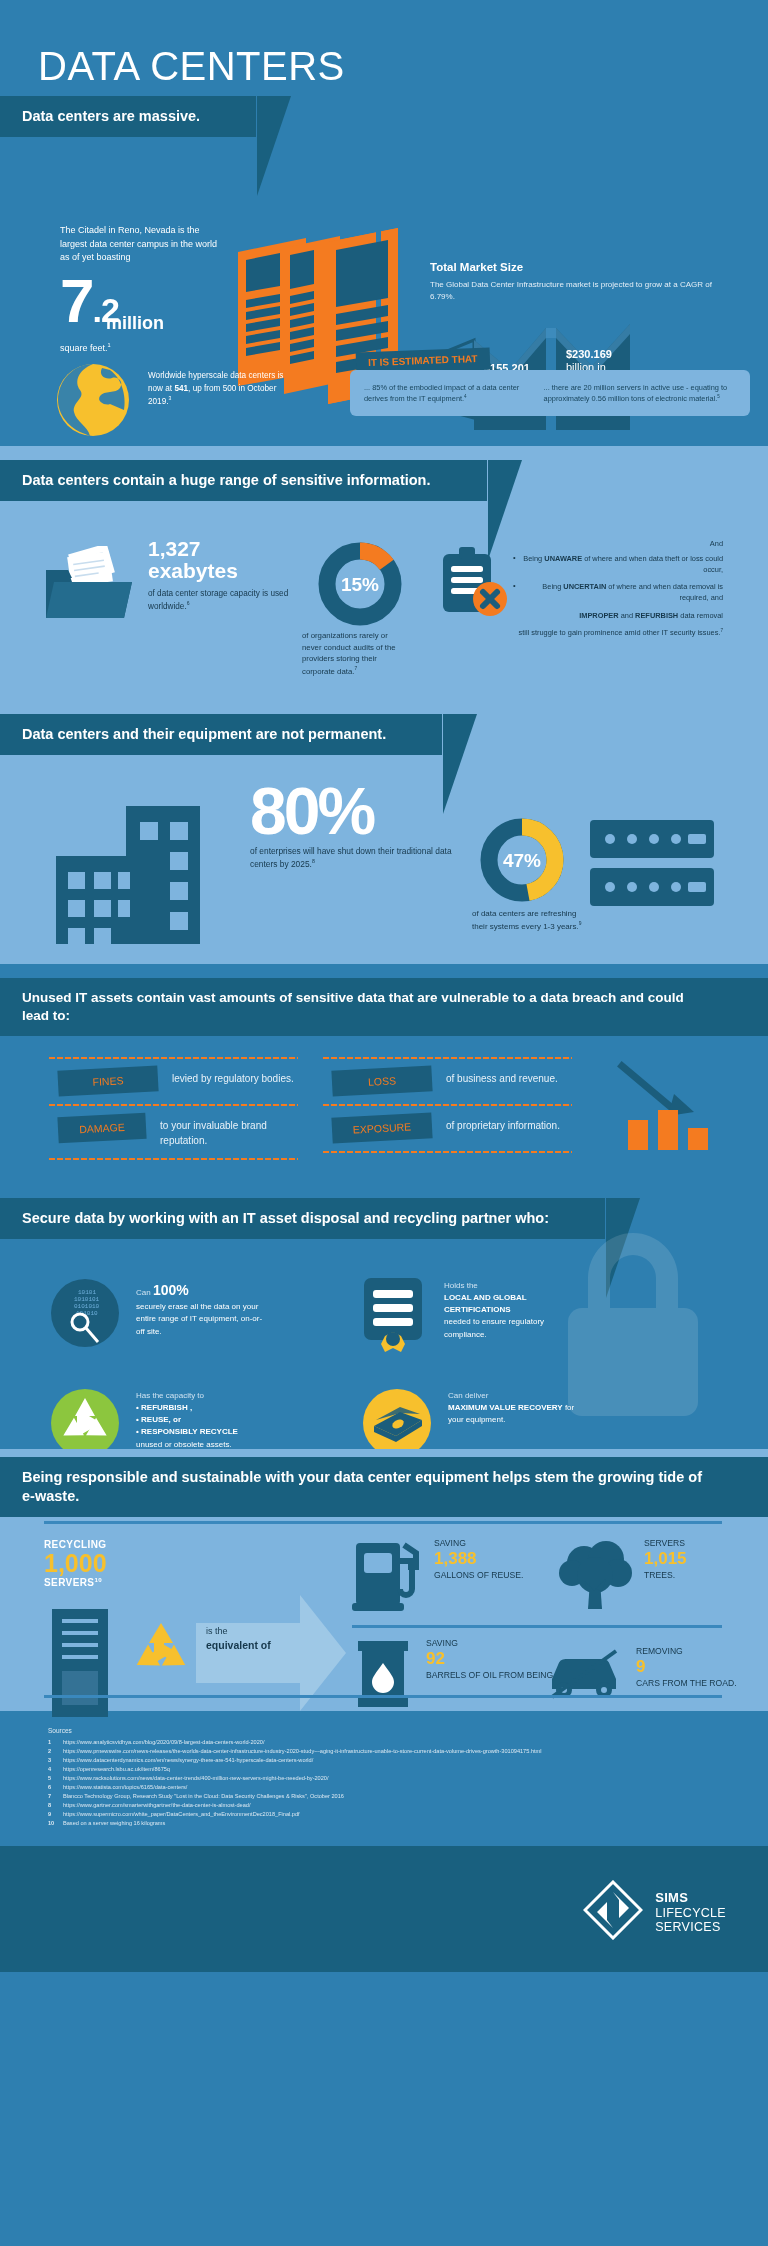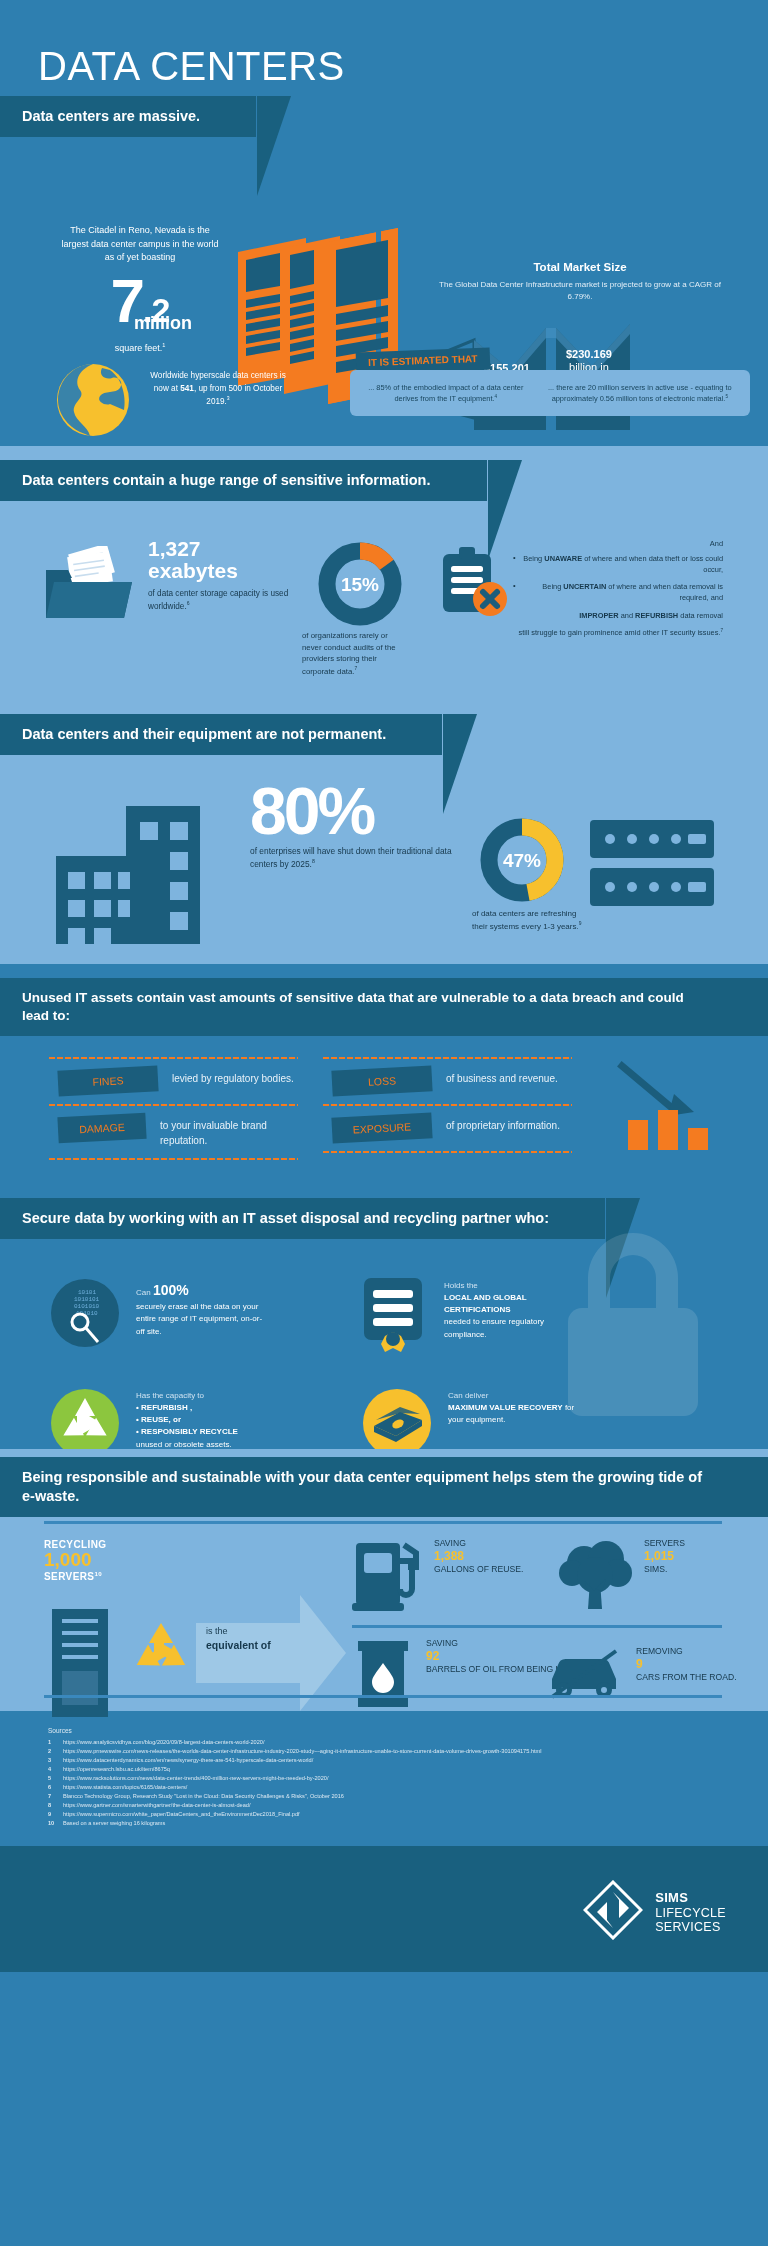--- a/index.html
+++ b/index.html
@@ -47,21 +47,21 @@
   .main-title {
     color: #ffffff;
     font-size: 40px;
     font-weight: 400;
     letter-spacing: 0.5px;
     padding: 44px 0 0 38px;
   }
   sup { font-size: 0.62em; vertical-align: super; }
 
   
-  .s1 { position: relative; height: 350px; text-align: center; }
+  .s1 { position: relative; height: 350px; }
   .s1-left {
     position: absolute; left: 60px; top: 128px; width: 160px;
   }
   .s1-left p { color: #ffffff; font-size: 9px; line-height: 1.5; }
   .bignum {
     color: #ffffff; font-weight: bold; letter-spacing: -2px;
     line-height: 0.85;
   }
   .s1-72 { font-size: 62px; }
   .s1-72 .dec { font-size: 34px; letter-spacing: -1px; }
@@ -147,27 +147,27 @@
   .svc-txt { color:#ffffff; font-size:8px; line-height:1.52; padding-top:4px;}
   .svc-txt .hdr { color:#cfe3f2; }
   .lock-bg { position:absolute; right:30px; top:40px; opacity:0.12; }
 
   
   .s6 { position:relative; background:#7eb4de; height:262px; }
   .s6-body { position:absolute; top:80px; left:0; width:100%; }
   .hr-line { position:absolute; height:3px; background:#3a88bd; }
   .recy-lbl { position:absolute; left:44px; top:10px; }
   .recy-lbl .t1 { color:#fff; font-weight:bold; font-size:10px; letter-spacing:0.4px;}
-  .recy-lbl .n  { color:#f7c02d; font-weight:bold; font-size:19px; line-height:1.05;}
+  .recy-lbl .n  { color:#f7c02d; font-weight:bold; font-size:25px; line-height:1.05;}
   .recy-lbl .t2 { color:#fff; font-weight:bold; font-size:10px; letter-spacing:0.4px;}
   .eq-txt { position:absolute; left:206px; top:96px; color:#16384c; font-size:9px; line-height:1.45;}
   .eq-txt b { font-size:10.5px; }
   .quad { position:absolute; display:flex; gap:10px; align-items:flex-start;}
   .quad .lbl { font-size:8.6px; color:#16384c; line-height:1.4; font-weight:400;}
-  .quad .lbl .big { color:#f7c02d; font-weight:bold; font-size:12px; display:block; line-height:1.2;}
+  .quad .lbl .big { color:#f7c02d; font-weight:bold; font-size:17px; display:block; line-height:1.2;}
 
   
   .sources { background:#2e7fb0; padding:16px 0 18px 48px; }
   .sources h4 { color:#dce9f3; font-size:6.5px; font-weight:400; margin-bottom:4px; }
   .sources ol { list-style:none; }
   .sources li { color:#dce9f3; font-size:5.6px; line-height:1.62; display:flex; gap:7px;}
   .sources li .idx { font-weight:bold; width:8px; text-align:left; flex:none;}
 
   
   .footer { background:#19607f; height:126px; position:relative; }
@@ -632,21 +632,21 @@
               <circle cx="37" cy="38" r="18"></circle>
               <path d="M32 44 L30 72 L44 72 L42 44 Z"></path>
               <path d="M37 54 L26 44 L30 54 Z"></path>
                 <path d="M37 52 L48 42 L44 54 Z"></path>
             </g>
           </svg>
         </div>
         <div class="lbl">
           <span>SERVERS</span>
           <span class="big">1,015</span>
-          <span>SIMS.</span>
+          <span>TREES.</span>
         </div>
       </div>
 
       <div class="hr-line" style="left:352px; top:96px; width:370px;"></div>
 
       <div class="quad" style="left:352px; top:108px;">
         <div>
           <svg width="64" height="76" viewBox="0 0 64 76">
             <rect x="6" y="4" width="50" height="10" fill="#1b5d7c"></rect>
             <rect x="10" y="14" width="42" height="46" fill="#1b5d7c"></rect>

